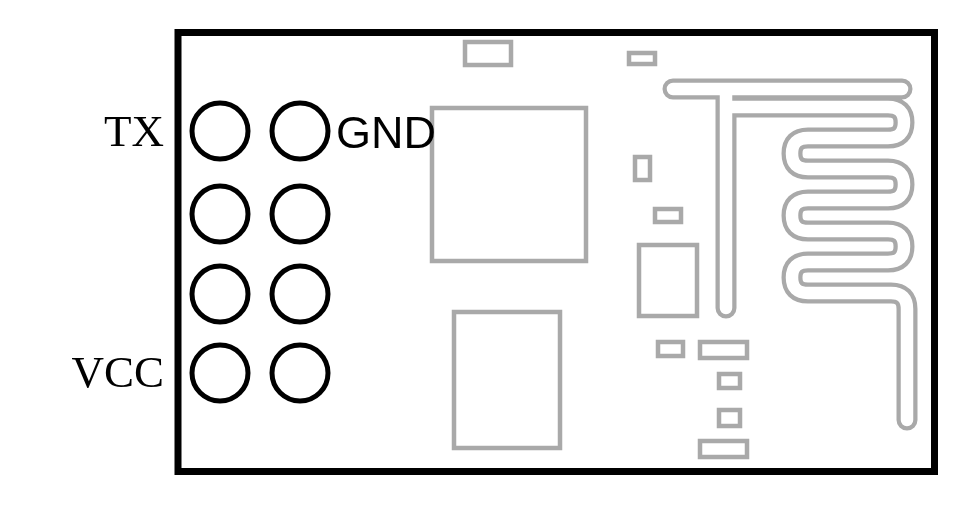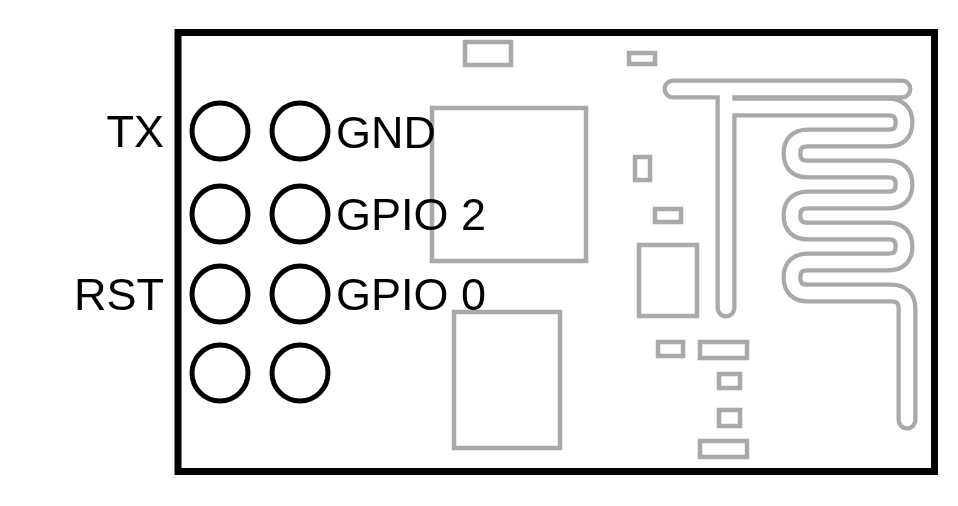--- a/index.html
+++ b/index.html
@@ -19,21 +19,21 @@
   .stage svg { position: absolute; left: 0; top: 0; }
   .pin-label {
     position: absolute;
     transform: translateY(-50%);
     font-size: 45px;
     line-height: 1.1;
     color: var(--text);
     white-space: nowrap;
     letter-spacing: 0px;
   }
-  .pin-label.left  { right: 794px; text-align: right; }
+  .pin-label.left  { right: 794px; text-align: right; font-family: Liberation Serif, serif; }
   .pin-label.right { left: 336px; text-align: left; }
   .ant-outer { fill: none; stroke: var(--trace); stroke-width: 21; stroke-linecap: round; stroke-linejoin: round; }
   .ant-inner { fill: none; stroke: var(--bg);    stroke-width: 12.5; stroke-linecap: round; stroke-linejoin: round; }
   .smd { fill: none; stroke: var(--trace); stroke-width: 4.5; }
   .hole { fill: var(--bg); stroke: var(--outline); stroke-width: 5; }
   .board { fill: none; stroke: var(--outline); stroke-width: 7; }
 </style>
 </head>
 <body>
 
@@ -87,19 +87,17 @@
       <circle class="hole" cx="220" cy="214" r="28"></circle>
       <circle class="hole" cx="300" cy="214" r="28"></circle>
       <circle class="hole" cx="220" cy="294" r="28"></circle>
       <circle class="hole" cx="300" cy="294" r="28"></circle>
       <circle class="hole" cx="220" cy="373" r="28"></circle>
       <circle class="hole" cx="300" cy="373" r="28"></circle>
     </g>
   </svg>
 
   <div class="pin-label left" style="top:132px">TX</div>
-  <div class="pin-label left" style="top:295px">RST</div>
+  <div class="pin-label left" style="top:373px">VCC</div>
 
   <div class="pin-label right" style="top:133px">GND</div>
-  <div class="pin-label right" style="top:215px">GPIO 2</div>
-  <div class="pin-label right" style="top:295px">GPIO 0</div>
 
 </div>
 
 </body></html>

